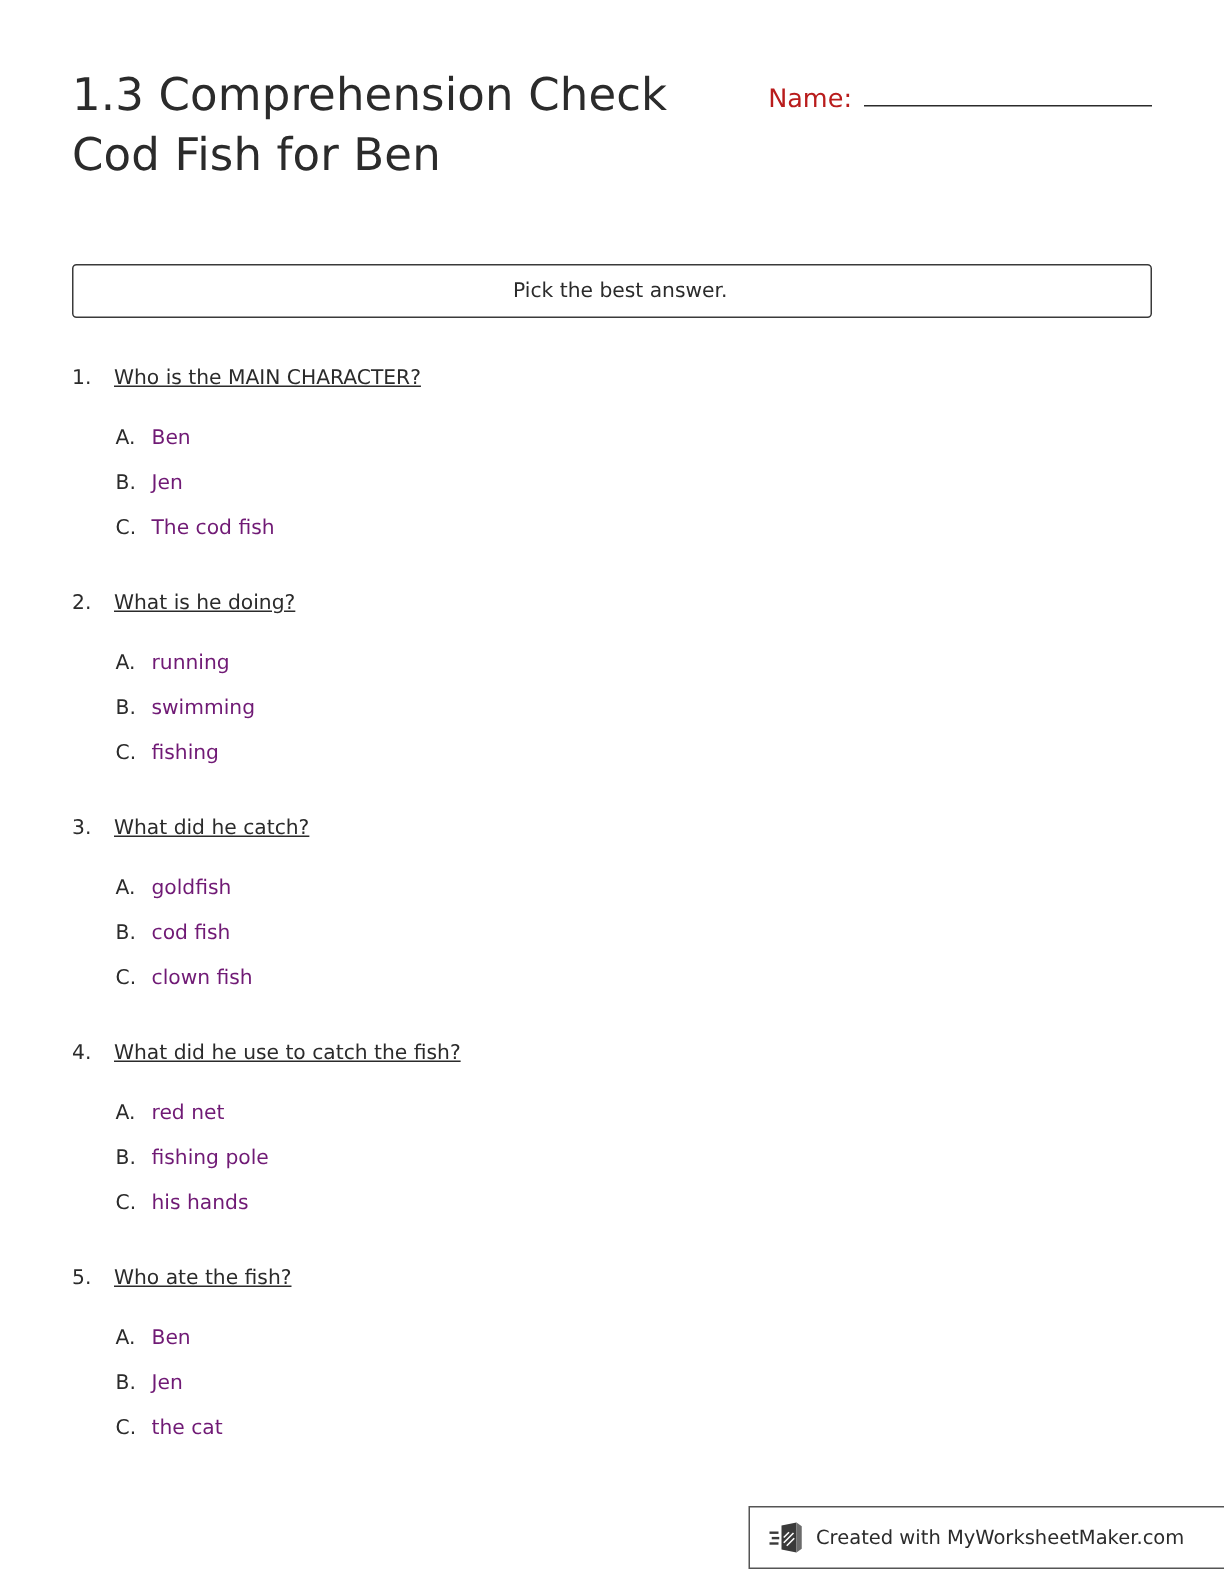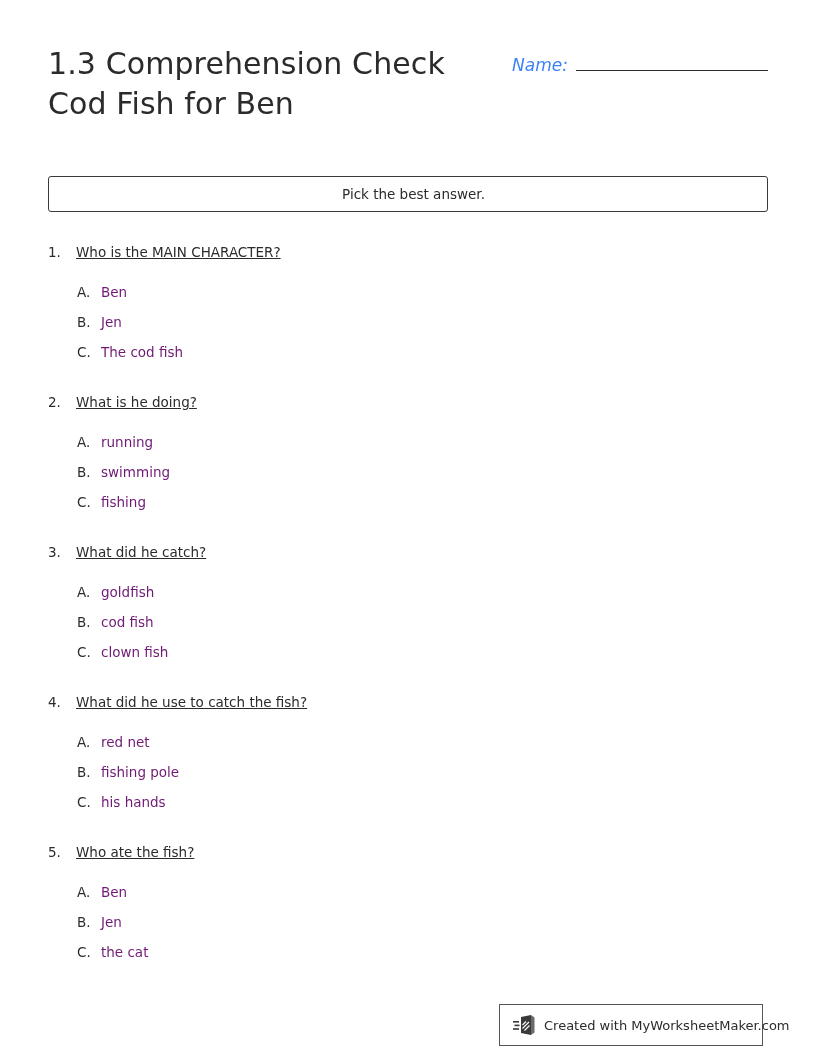--- a/index.html
+++ b/index.html
@@ -51,24 +51,23 @@
     width: 270px;
   }
   .nd-row {
     display: flex;
     align-items: baseline;
     justify-content: flex-end;
     height: 38px;
   }
   .nd-label {
     font-size: 17px;
-    color: #3b82f6;
+    color: #b91c1c;
     white-space: nowrap;
     padding-right: 8px;
-    font-style: italic;
   }
   .nd-line {
     width: 192px;
     border-bottom: 1.4px solid #2b2b2b;
     height: 20px;
   }
 
   
   .instruction-box {
     position: absolute;
@@ -137,21 +136,21 @@
     font-size: 13.5px;
     color: #701a75;
     line-height: 18px;
   }
 
   
   .footer-badge {
     position: absolute;
     left: 499px;
     top: 1004px;
-    width: 264px;
+    width: 318px;
     height: 42px;
     border: 1.3px solid #555555;
     box-sizing: border-box;
     display: flex;
     align-items: center;
     padding-left: 12px;
     background: #ffffff;
   }
   .footer-logo {
     width: 26px;

